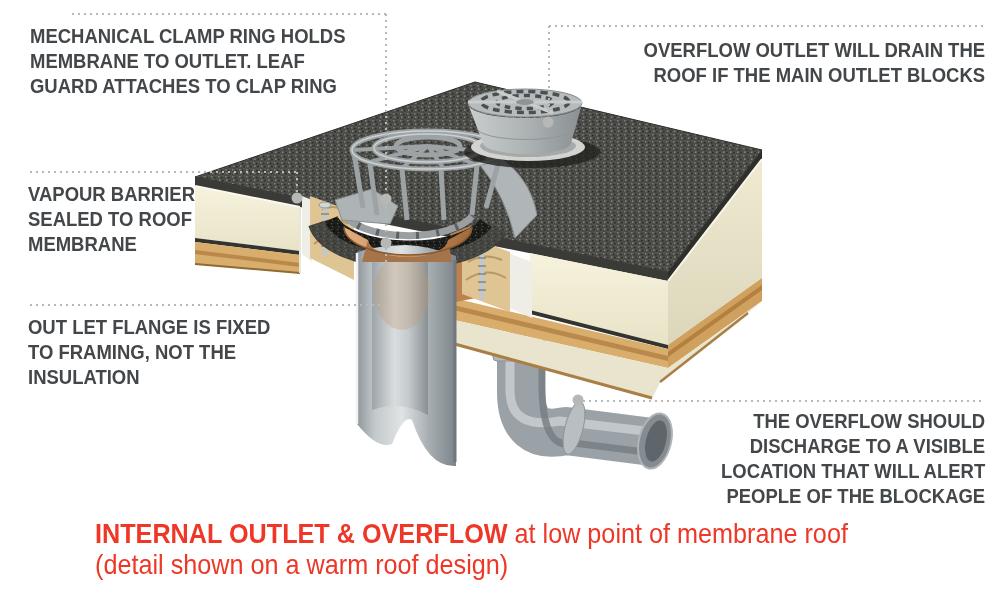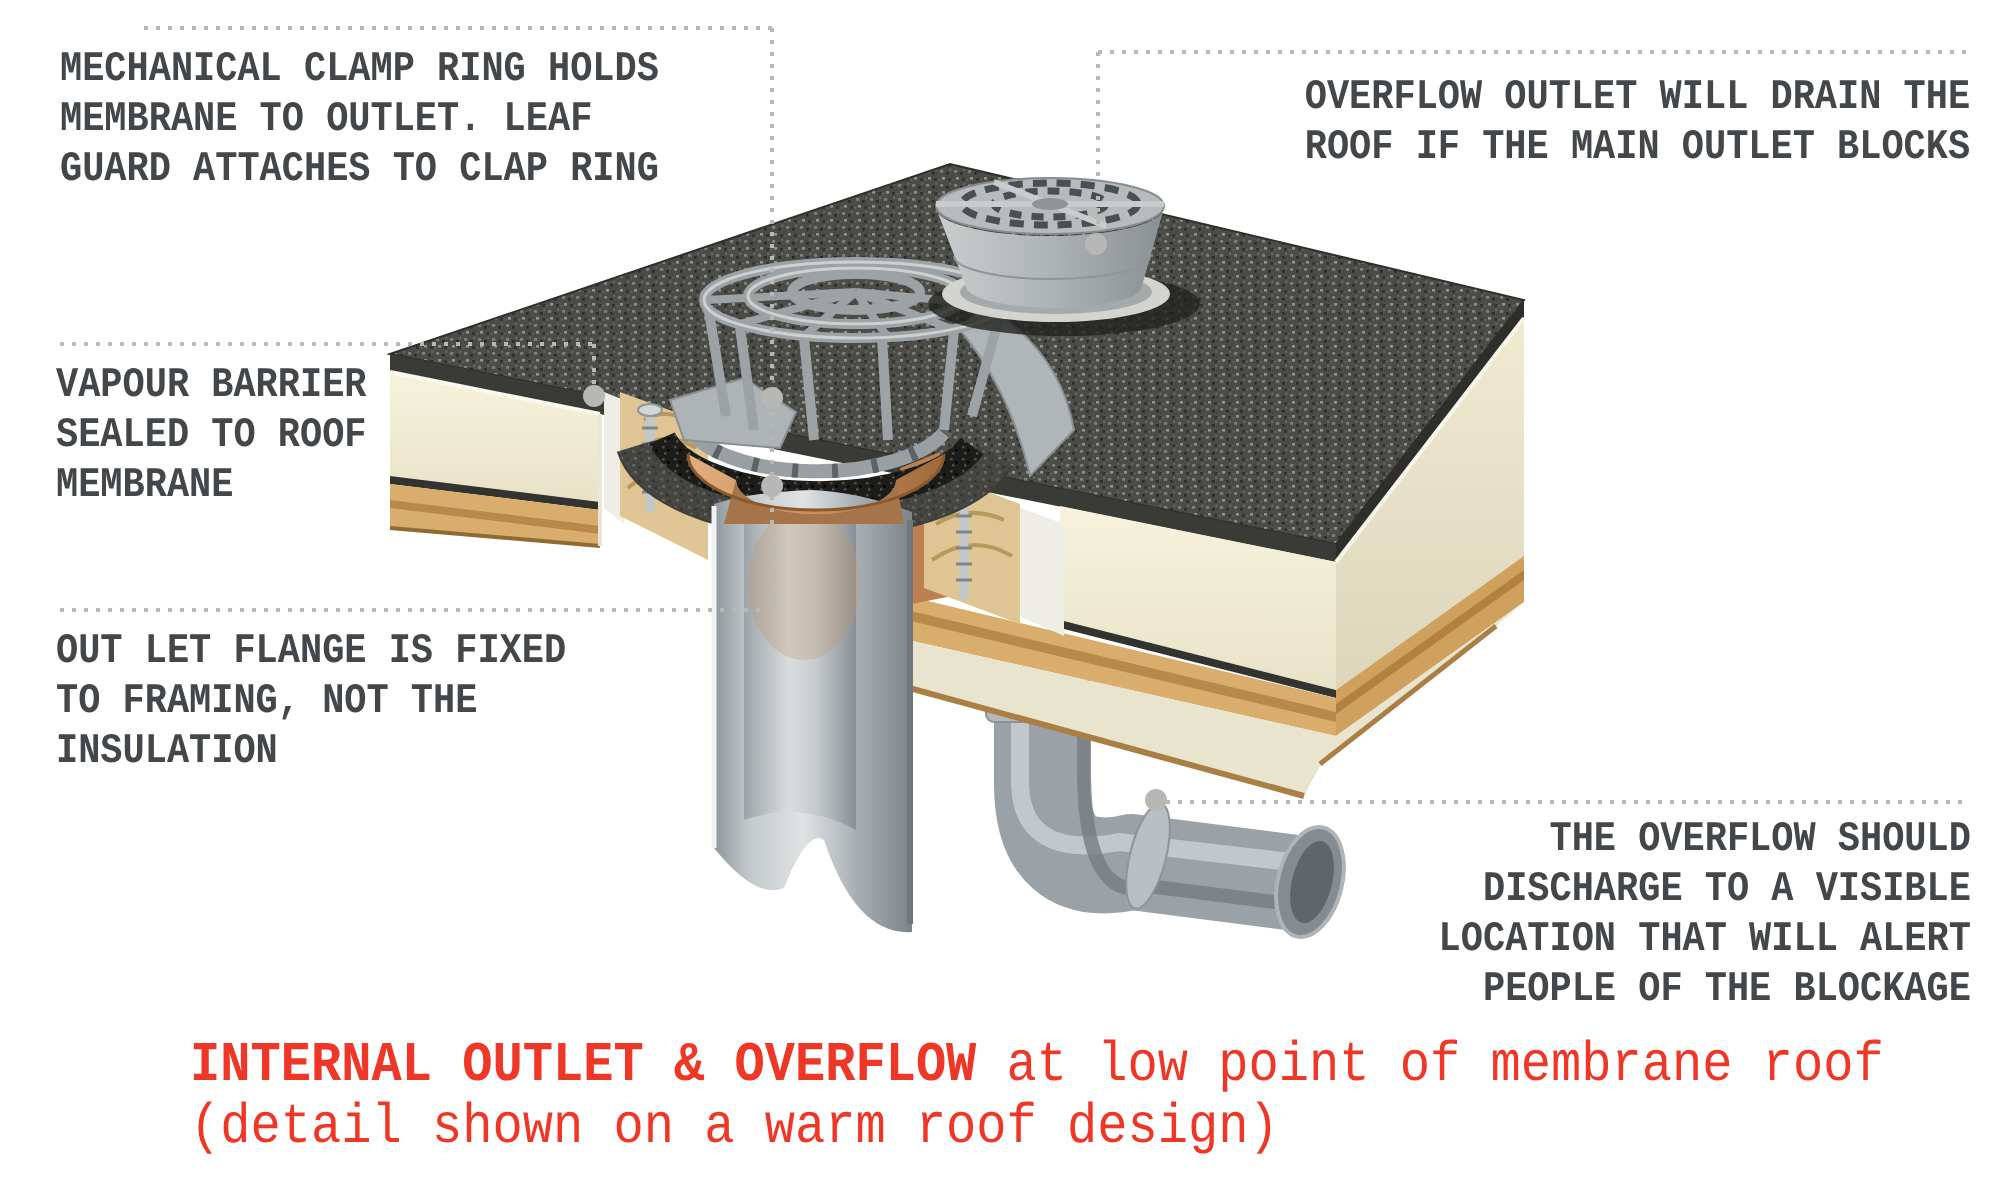--- a/index.html
+++ b/index.html
@@ -1,17 +1,17 @@
 <!DOCTYPE html>
 <html><head>
 <meta charset="utf-8">
 <style>
   html,body{margin:0;padding:0;background:#ffffff;}
   .stage{position:relative;width:1000px;height:599px;background:#ffffff;overflow:hidden;
-         font-family:Liberation Mono, monospace;}
+         font-family:Liberation Sans, sans-serif;}
   .stage svg{position:absolute;left:0;top:0;}
   .ann{position:absolute;color:#43474a;font-weight:bold;font-size:21px;line-height:25px;
        letter-spacing:0px;white-space:nowrap;}
   .ann.left{transform:scaleX(0.88);transform-origin:top left;}
   .ann.right{text-align:right;transform:scaleX(0.88);transform-origin:top right;}
   .caption{position:absolute;left:95px;top:518px;color:#ee3726;font-size:28px;line-height:31px;
            white-space:nowrap;transform:scaleX(0.9);transform-origin:top left;}
   .caption .b{font-weight:bold;}
 </style>
 </head>

